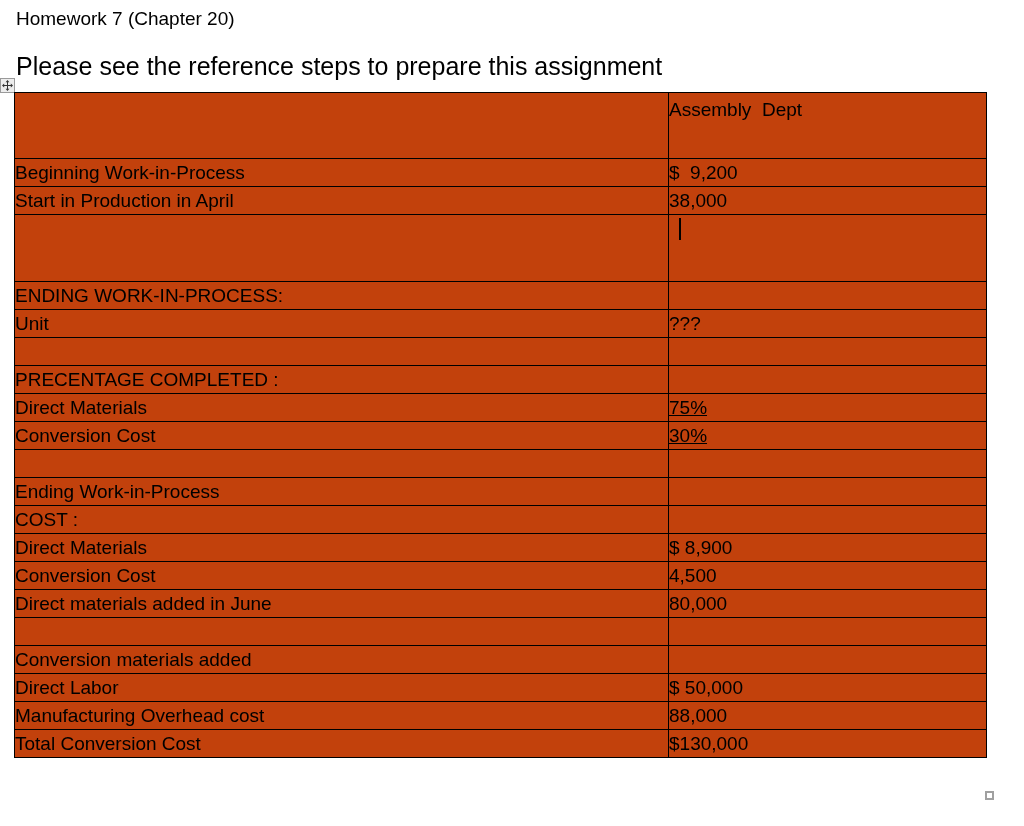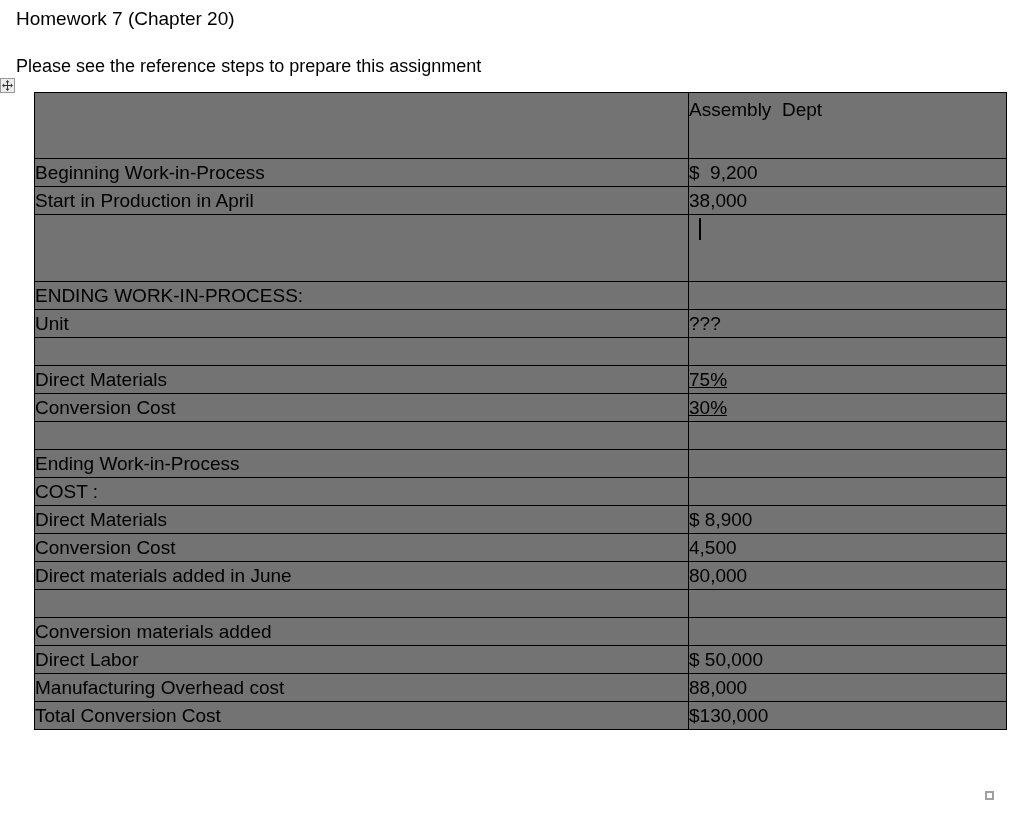--- a/index.html
+++ b/index.html
@@ -26,21 +26,21 @@
     left: 16px;
     top: 6px;
     font-size: 19px;
     line-height: 26px;
     white-space: pre;
   }
   .doc-subtitle {
     position: absolute;
     left: 16px;
     top: 53px;
-    font-size: 18px;
+    font-size: 25px;
     line-height: 26px;
     white-space: pre;
   }
   
   .table-move-handle {
     position: absolute;
     left: 0px;
     top: 78px;
     width: 15px;
     height: 15px;
@@ -66,22 +66,21 @@
     cursor: nwse-resize;
   }
 
   table.hw-table {
     position: absolute;
     left: 14px;
     top: 92px;
     width: 972px;
     border-collapse: collapse;
     table-layout: fixed;
-    background: #737373;
-    margin-left: 20px;
+    background: #c2410c;
   }
   table.hw-table td {
     border: 1.6px solid #000000;
     padding: 0;
     font-size: 19px;
     line-height: 22px;
     vertical-align: middle;
     height: 28px;
     box-sizing: border-box;
     overflow: hidden;
@@ -187,20 +186,24 @@
       <tr>
         <td class="label-cell ind2">Unit</td>
         <td class="value-cell val-ind0">???</td>
       </tr>
 
       <tr class="spacer-row">
         <td class="label-cell ind0"></td>
         <td class="value-cell val-ind0"></td>
       </tr>
 
+      <tr>
+        <td class="label-cell ind0">PRECENTAGE COMPLETED :</td>
+        <td class="value-cell val-ind0"></td>
+      </tr>
 
       <tr>
         <td class="label-cell ind2">Direct Materials</td>
         <td class="value-cell val-ind2">75%</td>
       </tr>
 
       <tr>
         <td class="label-cell ind2">Conversion Cost</td>
         <td class="value-cell val-ind2">30%</td>
       </tr>

